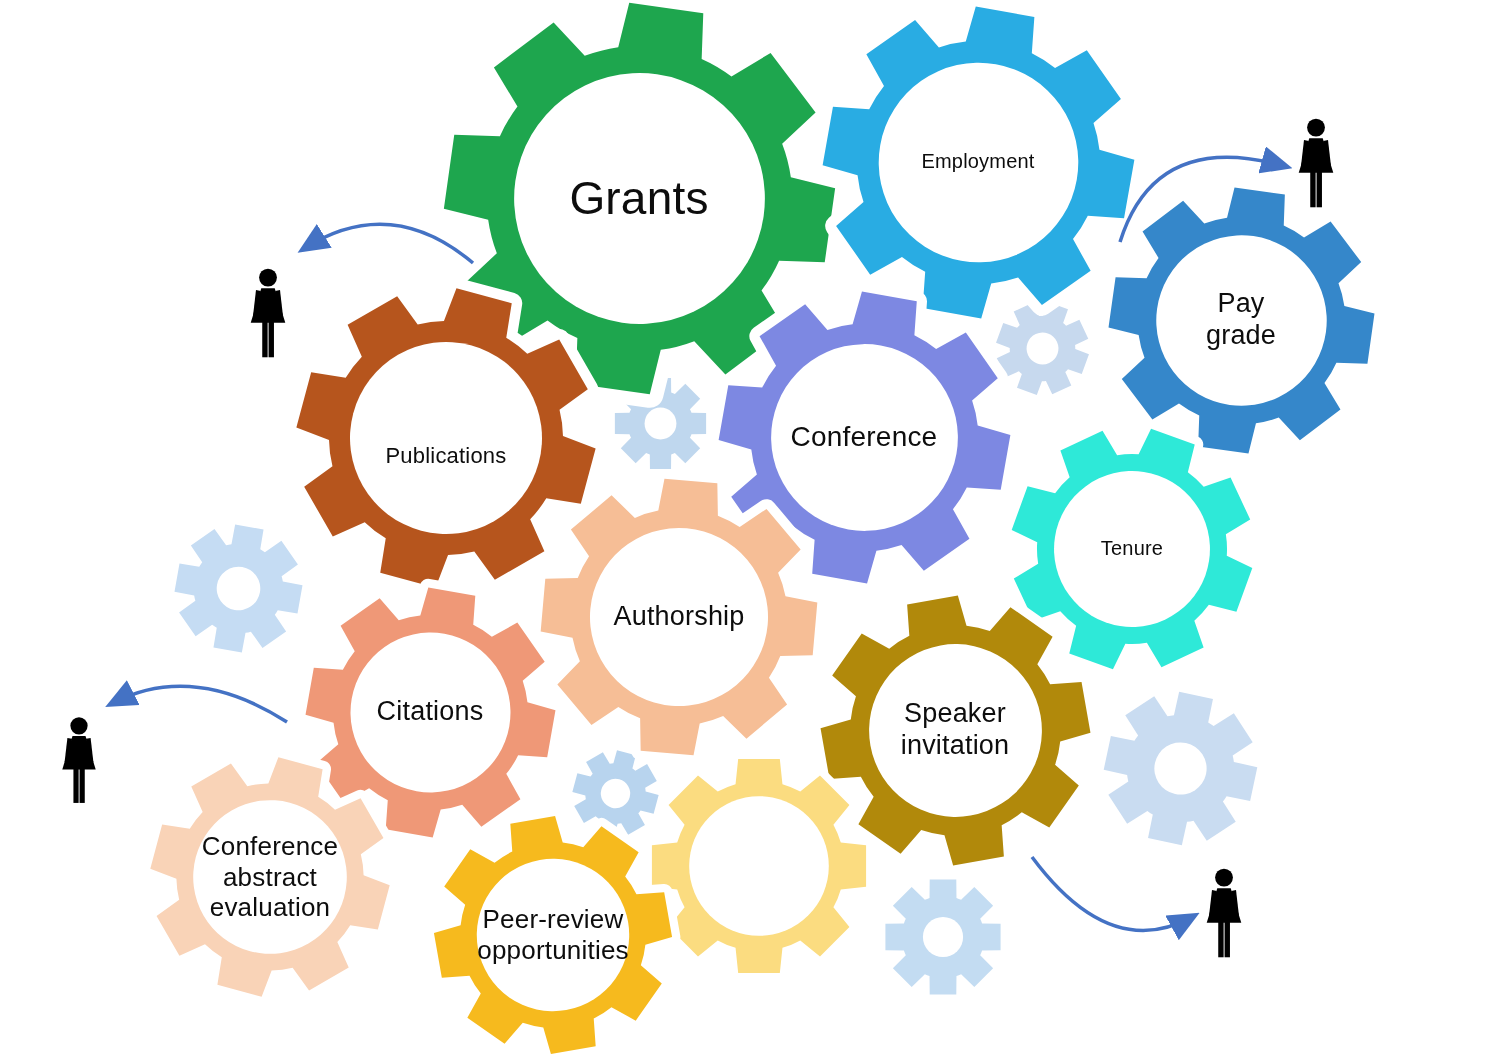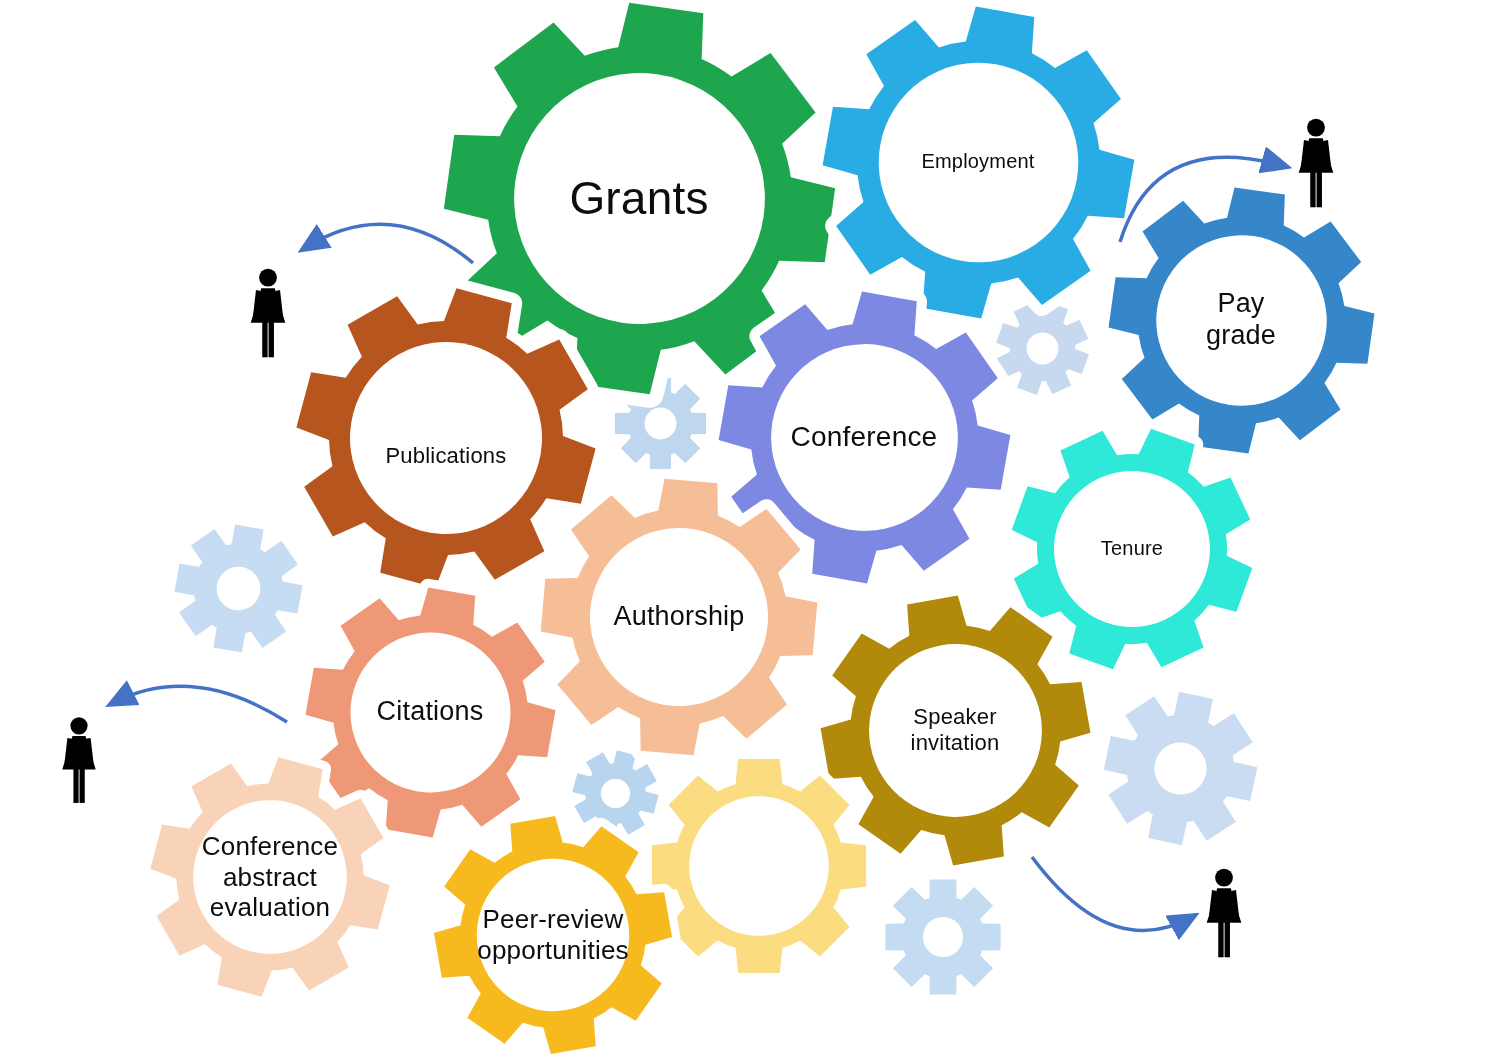--- a/index.html
+++ b/index.html
@@ -105,21 +105,21 @@
 
   <div class="glabel" style="left:639px; top:198px; font-size:46px;">Grants</div>
   <div class="glabel" style="left:978px; top:162px; font-size:20px;">Employment</div>
   <div class="glabel" style="left:1241px; top:320px; font-size:27px;">Pay
 grade</div>
   <div class="glabel" style="left:446px; top:456px; font-size:22px;">Publications</div>
   <div class="glabel" style="left:864px; top:437px; font-size:28px;">Conference</div>
   <div class="glabel" style="left:1132px; top:549px; font-size:20px;">Tenure</div>
   <div class="glabel" style="left:679px; top:617px; font-size:27px;text-align:right;">Authorship</div>
   <div class="glabel" style="left:430px; top:712px; font-size:27px;">Citations</div>
-  <div class="glabel" style="left:955px; top:730px; font-size:22px;">Speaker
+  <div class="glabel" style="left:955px; top:730px; font-size:27px;">Speaker
 invitation</div>
   <div class="glabel" style="left:270px; top:877px; font-size:26px;">Conference
 abstract
 evaluation</div>
   <div class="glabel" style="left:553px; top:935px; font-size:26px;">Peer-review
 opportunities</div>
 
   <svg class="overlay" width="1486" height="1058" viewBox="0 0 1486 1058">
     <defs>
       <marker id="arrowhead" markerWidth="9" markerHeight="8" refX="6.5" refY="4" orient="auto">

